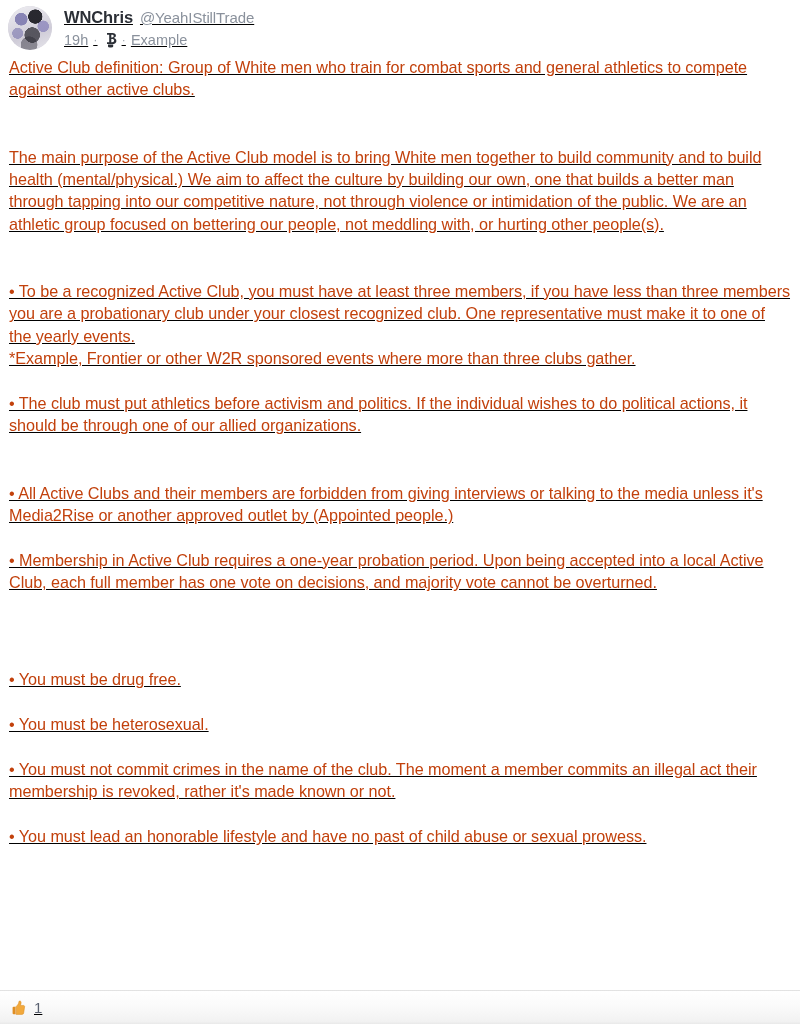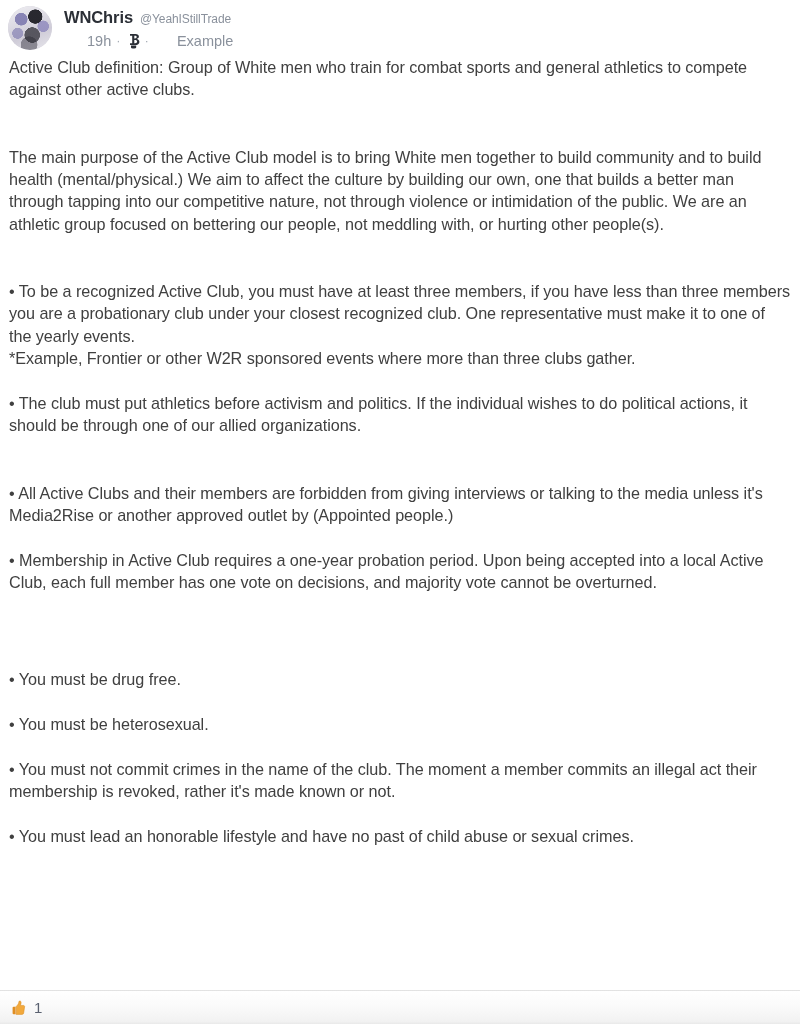--- a/index.html
+++ b/index.html
@@ -17,20 +17,21 @@
     -webkit-font-smoothing: antialiased;
   }
 
   .post {
     position: relative;
     width: 800px;
     height: 1024px;
     background: #ffffff;
     display: flex;
     flex-direction: column;
+    text-decoration: underline;
   }
 
   
   .post-header {
     display: flex;
     align-items: flex-start;
     padding: 6px 10px 0 8px;
     height: 52px;
     flex: none;
   }
@@ -74,58 +75,58 @@
     line-height: 20px;
     white-space: nowrap;
   }
   .display-name {
     font-size: 16.5px;
     font-weight: bold;
     color: #2b2f36;
     letter-spacing: -0.1px;
   }
   .handle {
-    font-size: 12px;
+    font-size: 15px;
     font-weight: normal;
     color: #8a919c;
     margin-left: 7px;
     letter-spacing: -0.1px;
   }
 
   .meta-row {
     display: flex;
     align-items: center;
     line-height: 20px;
     margin-top: 2px;
     white-space: nowrap;
     font-size: 14.5px;
     color: #8a919c;
   }
   .meta-sep {
     margin: 0 5px;
     color: #a7adb6;
     font-size: 13px;
   }
-  .meta-time, .meta-edited { color: #8a919c; margin-left: 23px; }
+  .meta-time, .meta-edited { color: #8a919c; }
   .platform-icon {
     display: inline-block;
     width: 14px;
     height: 16px;
     position: relative;
     vertical-align: middle;
   }
   .platform-icon svg { display: block; }
 
   
   .post-body {
     flex: 1 1 auto;
     padding: 4px 10px 0 9px;
     font-size: 16.2px;
     line-height: 22.4px;
-    color: #404040;
+    color: #c2410c;
     letter-spacing: -0.05px;
     overflow: hidden;
   }
   .post-body p {
     margin: 0;
     padding: 0;
   }
   .blank-line {
     height: 22.4px;
     line-height: 22.4px;
@@ -213,21 +214,21 @@
     <p>• Membership in Active Club requires a one-year probation period. Upon being accepted into a local Active Club, each full member has one vote on decisions, and majority vote cannot be overturned.</p>
     <p class="blank-line"></p>
     <p class="blank-line big"></p>
     <p class="blank-line"></p>
     <p>• You must be drug free.</p>
     <p class="blank-line"></p>
     <p>• You must be heterosexual.</p>
     <p class="blank-line"></p>
     <p>• You must not commit crimes in the name of the club. The moment a member commits an illegal act their membership is revoked, rather it's made known or not.</p>
     <p class="blank-line"></p>
-    <p>• You must lead an honorable lifestyle and have no past of child abuse or sexual crimes.</p>
+    <p>• You must lead an honorable lifestyle and have no past of child abuse or sexual prowess.</p>
   </div>
 
   <div class="post-footer">
     <div class="reaction">
       <svg class="reaction-emoji" viewBox="0 0 24 24" aria-hidden="true">
         <path d="M6.2 10.4 L8.8 10.4 L8.8 20.4 L6.2 20.4 C5.3 20.4 4.8 19.9 4.8 19.1
                  L4.8 11.7 C4.8 10.9 5.3 10.4 6.2 10.4 Z" fill="#e08e22"></path>
         <path d="M9.6 10.0 C11.0 8.8 12.4 7.0 12.9 5.4 C13.2 4.3 13.1 3.2 13.7 2.8
                  C14.6 2.2 15.9 2.9 16.1 4.2 C16.3 5.6 15.8 7.2 15.2 8.6
                  L19.2 8.6 C20.3 8.6 21.0 9.4 20.8 10.4 L19.6 18.6

